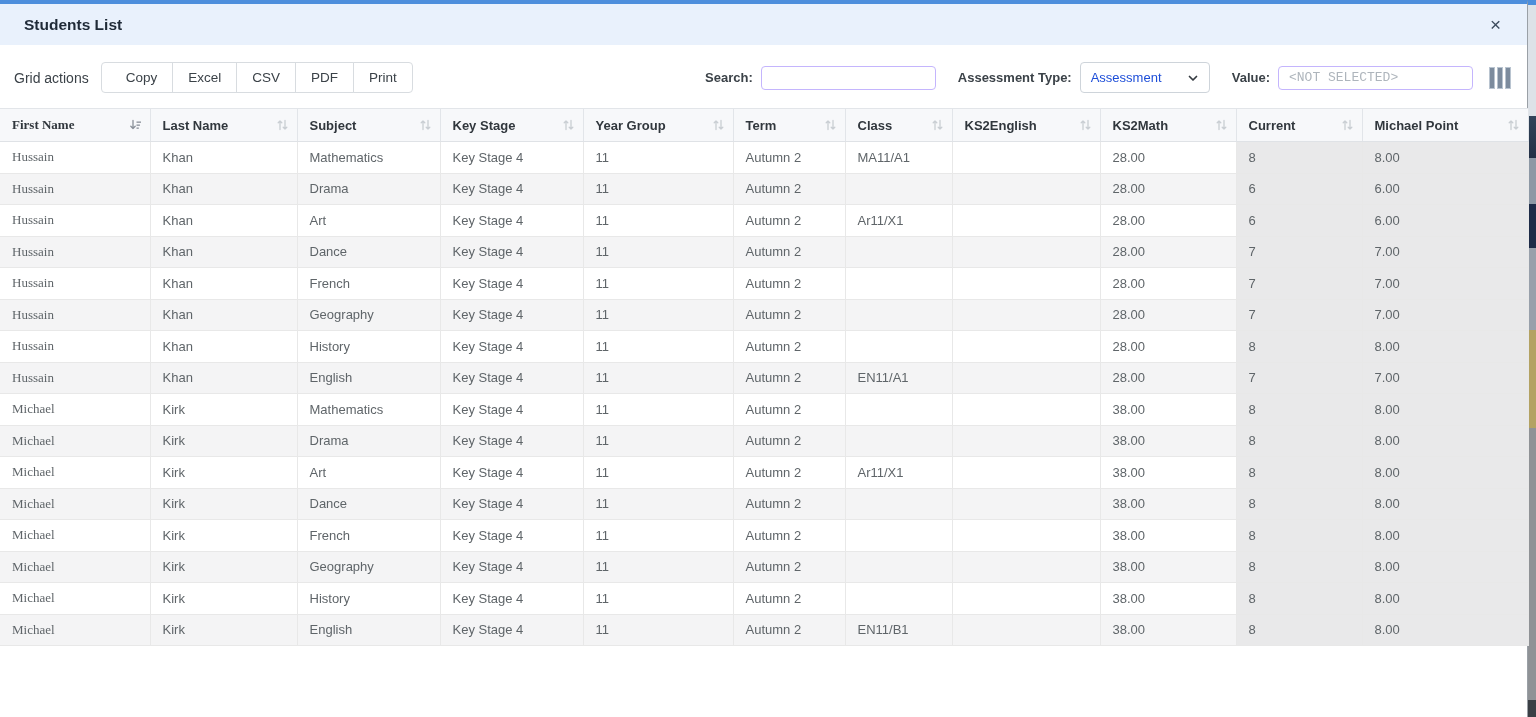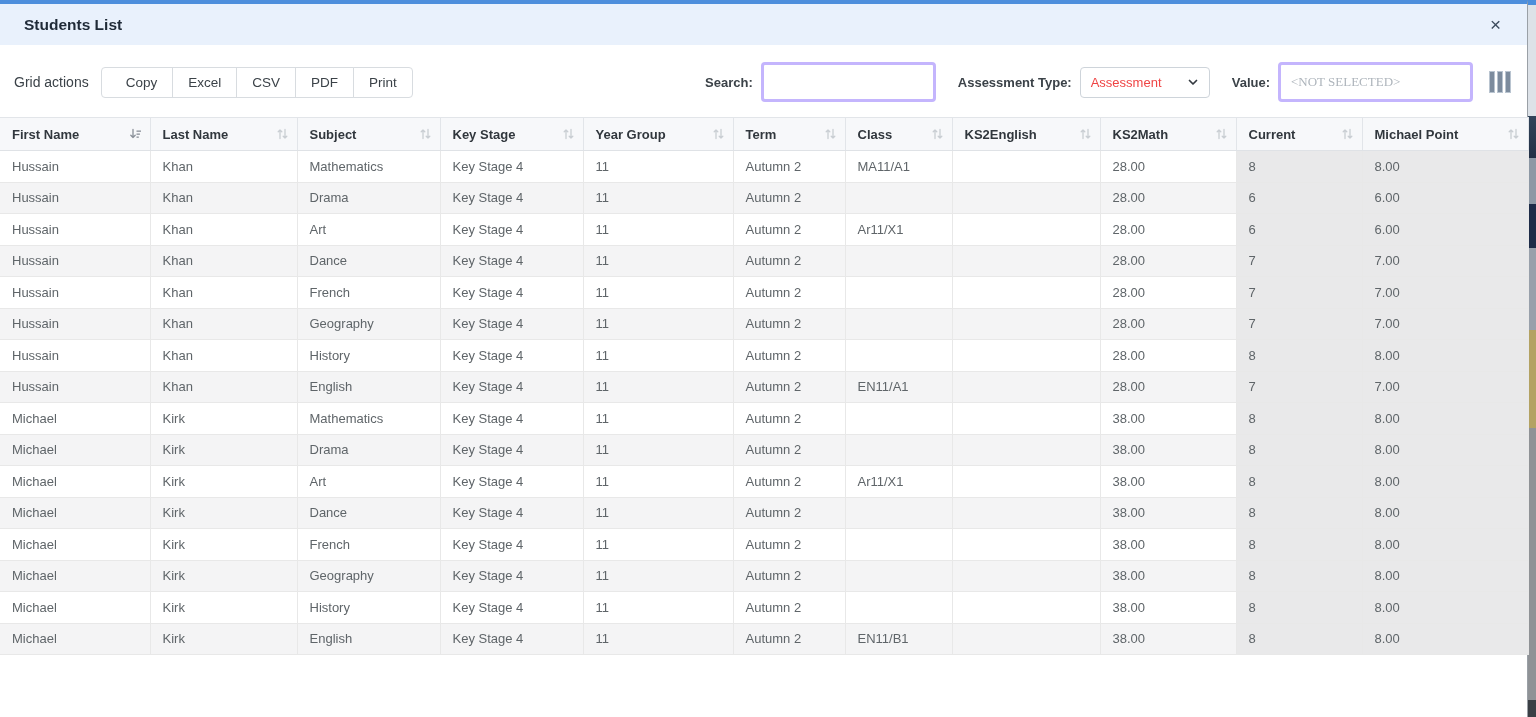--- a/index.html
+++ b/index.html
@@ -45,28 +45,28 @@
     background:#fff; border:1px solid #d8dce0; color:#3b4248;
     font-size:13.5px; padding:7px 15px; cursor:pointer; margin-left:-1px;
     font-family:"Liberation Sans", sans-serif;
   }
   .btn-group .tb-btn:first-child { border-radius:4px 0 0 4px; margin-left:0;padding-left:24px; }
   .btn-group .tb-btn:last-child { border-radius:0 4px 4px 0; }
 
   .toolbar-right { margin-left:auto; display:flex; align-items:center; }
   .tb-label { font-size:13px; font-weight:600; color:#3b4248; margin-right:8px; white-space:nowrap; }
   .tb-input {
-    height:40px; border:3px solid #c4b5fd; border-radius:4px; padding:4px 10px;
-    font-size:13px; color:#495057; font-family:Liberation Serif, serif; outline:none;
+    height:24px; border:1px solid #c4b5fd; border-radius:4px; padding:4px 10px;
+    font-size:13px; color:#495057; font-family:Liberation Mono, monospace; outline:none;
   }
   .search-input { width:175px; margin-right:22px; }
   .select-box {
     width:130px; height:31px; border:1px solid #ced4da; border-radius:4px;
     display:flex; align-items:center; padding:0 10px; margin-right:22px; cursor:pointer;
-    font-size:13px; color:#ef4444; background:#fff;
+    font-size:13px; color:#1d4ed8; background:#fff;
   }
   .select-box .chev { margin-left:auto; display:flex; }
   .value-input { width:195px; margin-right:14px; }
   .value-input::placeholder { color:#aeb5bc; }
 
   .cols-btn { background:none; border:none; display:flex; gap:2px; cursor:pointer; padding:2px; }
   .cols-btn .bar { width:6px; height:22px; background:#7c8b9d; border:1px solid #b9c4d0; }
 
   table { border-collapse:collapse; table-layout:fixed; width:1528px; }
   thead th {
@@ -77,21 +77,21 @@
   }
   thead th .sort-icon { position:absolute; right:8px; top:50%; transform:translateY(-50%); display:flex; }
   tbody td {
     height:31.5px; padding:0 10px 0 12px; font-size:13px; color:#5f6569;
     border-right:1px solid #e8e8e8; border-bottom:1px solid #e8e8e8;
     white-space:nowrap; overflow:hidden; background:#fff;
   }
   tbody tr:nth-child(even) td { background:#f4f4f5; }
   td:nth-child(10), td:nth-child(11) { background:#e9e9ea !important; }
 
-  th:nth-child(1),  td:nth-child(1)  { width:150px; }
+  th:nth-child(1),  td:nth-child(1)  { width:150px;font-family:Liberation Serif, serif; }
   th:nth-child(2),  td:nth-child(2)  { width:147px; }
   th:nth-child(3),  td:nth-child(3)  { width:143px; }
   th:nth-child(4),  td:nth-child(4)  { width:143px; }
   th:nth-child(5),  td:nth-child(5)  { width:150px; }
   th:nth-child(6),  td:nth-child(6)  { width:112px; }
   th:nth-child(7),  td:nth-child(7)  { width:107px; }
   th:nth-child(8),  td:nth-child(8)  { width:148px; }
   th:nth-child(9),  td:nth-child(9)  { width:136px; }
   th:nth-child(10), td:nth-child(10) { width:126px; }
   th:nth-child(11), td:nth-child(11) { width:166px; }

